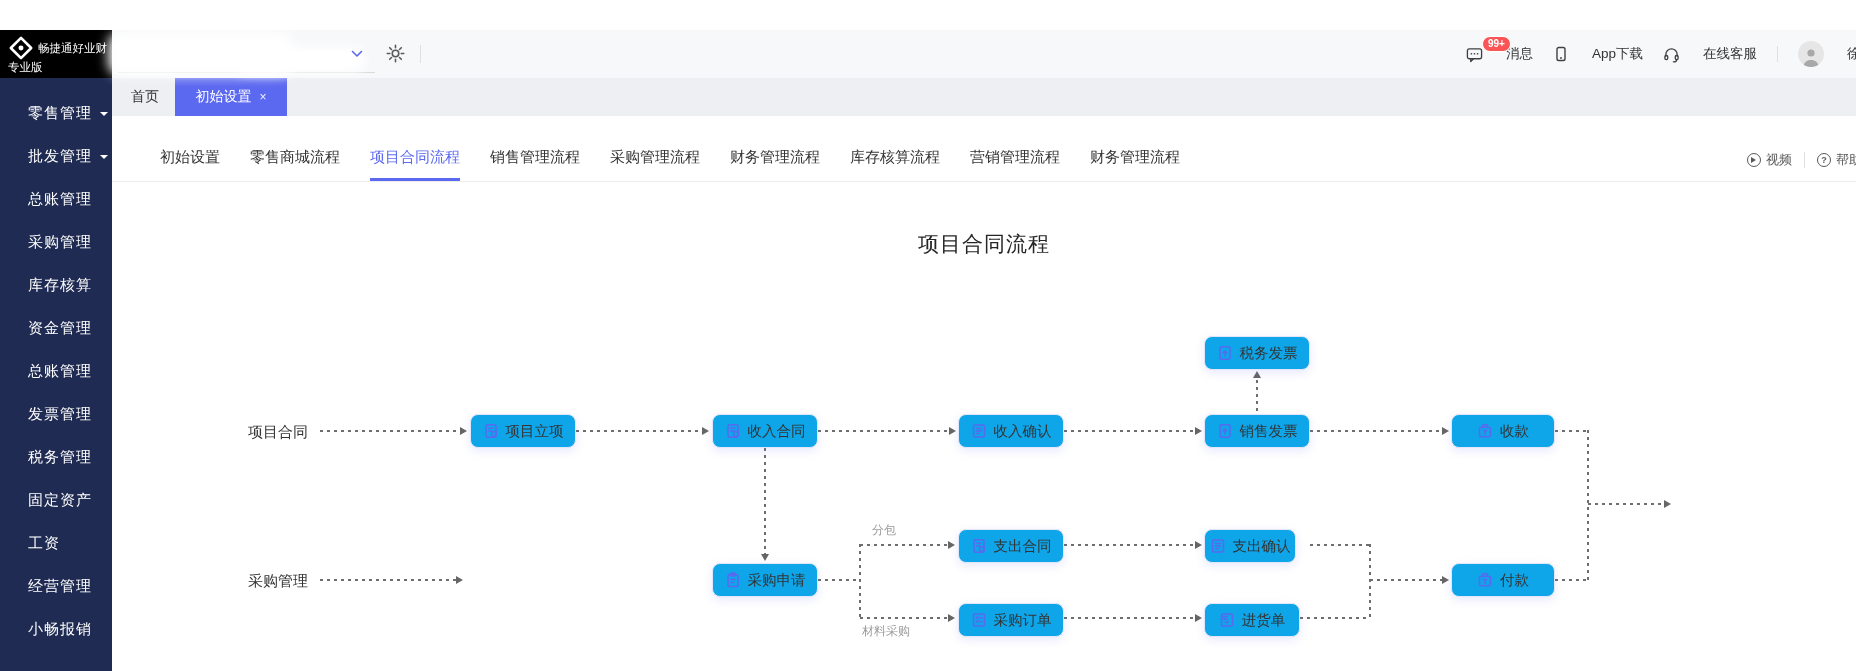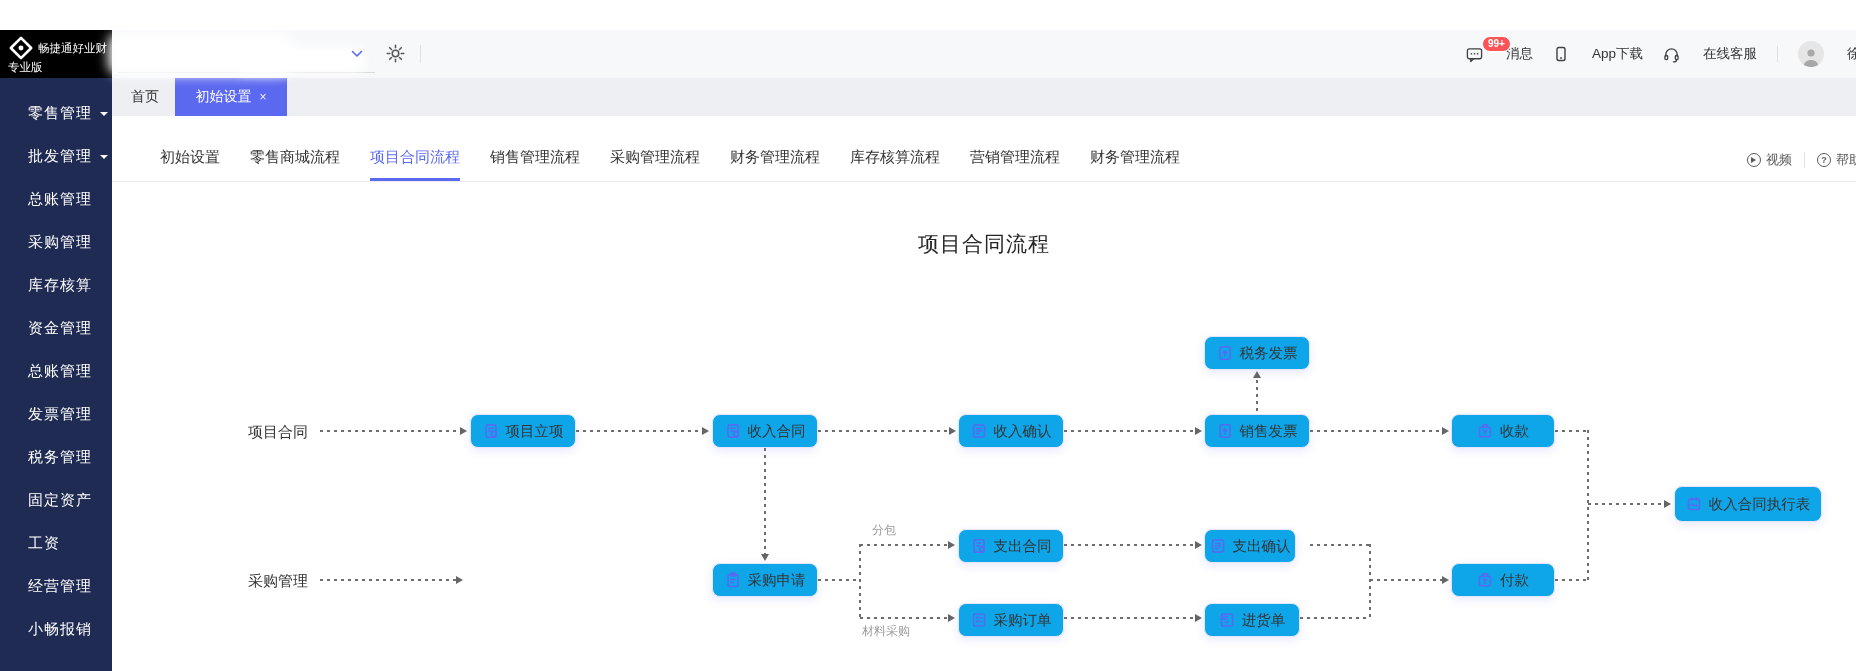--- a/index.html
+++ b/index.html
@@ -322,29 +322,20 @@
     <div class="node" style="left:1092px; top:154px; width:106px;">
       <span class="nicon">
           <svg width="16" height="16" viewBox="0 0 16 16">
             <rect x="3" y="1.8" width="10" height="12.4" rx="2"></rect>
             <path d="M8 11V6M6.2 7.8L8 6l1.8 1.8"></path>
           </svg>
         </span>
       <span>税务发票</span>
     </div>
 
-    <div class="node" style="left:1562px; top:304px; width:148px; height:36px;">
-      <span class="nicon">
-          <svg width="16" height="16" viewBox="0 0 16 16">
-            <rect x="2.5" y="3" width="11" height="10.5" rx="2"></rect>
-            <path d="M5.5 1.6v2.6M10.5 1.6v2.6M4.8 9c1.1-1 2.1-1 3.2 0s2.1 1 3.2 0"></path>
-          </svg>
-        </span>
-      <span>收入合同执行表</span>
-    </div>
 
     <div class="node" style="left:600px; top:381px; width:106px;">
       <span class="nicon">
           <svg width="16" height="16" viewBox="0 0 16 16">
             <rect x="3" y="2.5" width="10" height="12" rx="2"></rect>
             <rect x="5.5" y="1" width="5" height="3" rx="1"></rect>
             <path d="M5.8 7.5h4.4M5.8 10.5h3"></path>
           </svg>
         </span>
       <span>采购申请</span>

